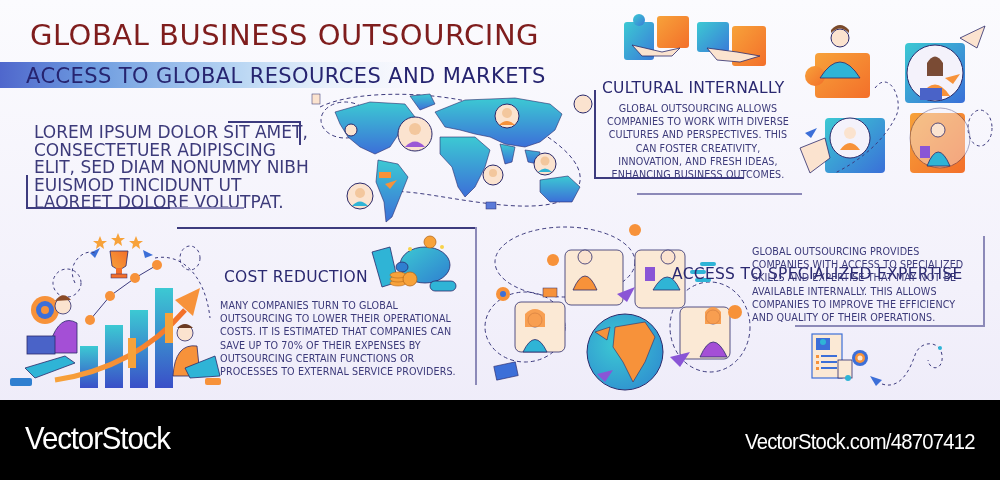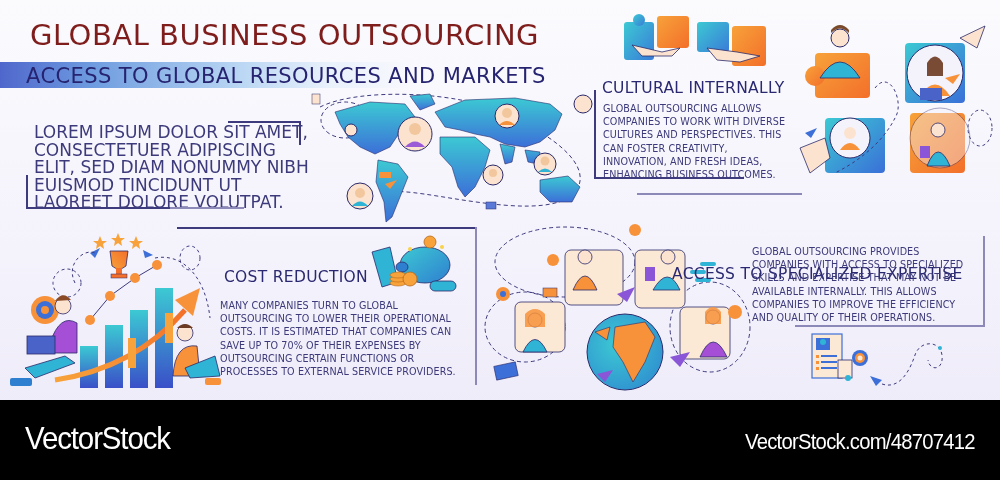--- a/index.html
+++ b/index.html
@@ -19,21 +19,21 @@
   .subtitle-bar {
     left: 0; top: 62px; width: 530px; height: 26px;
     background: linear-gradient(90deg, #4f67cc 0%, #6f9de0 18%, #b9d6f3 45%, #e9f1fb 62%, rgba(255,255,255,0) 78%);
   }
   .subtitle {
     left: 26px; top: 64px; font-size: 21px; letter-spacing: 0.4px;
     color: #262470; white-space: nowrap;
   }
   .body-text {
     font-size: 10.2px; line-height: 14px; color: #3c3a7a;
-    text-transform: uppercase; letter-spacing: 0.1px;
+    text-transform: uppercase; letter-spacing: 0.1px; text-align: center;
   }
   .intro-text { left: 34px; top: 124px; width: 280px; font-size: 17px; line-height: 17.5px; color: #3c3a7a; }
   .line { background: #3d3b7e; }
   .line-soft { background: #8c89b8; }
   .section-h {
     font-size: 15.5px; letter-spacing: 0.3px; color: #2a2870; white-space: nowrap;
   }
   .right { text-align: left; }
 
   .footer {

